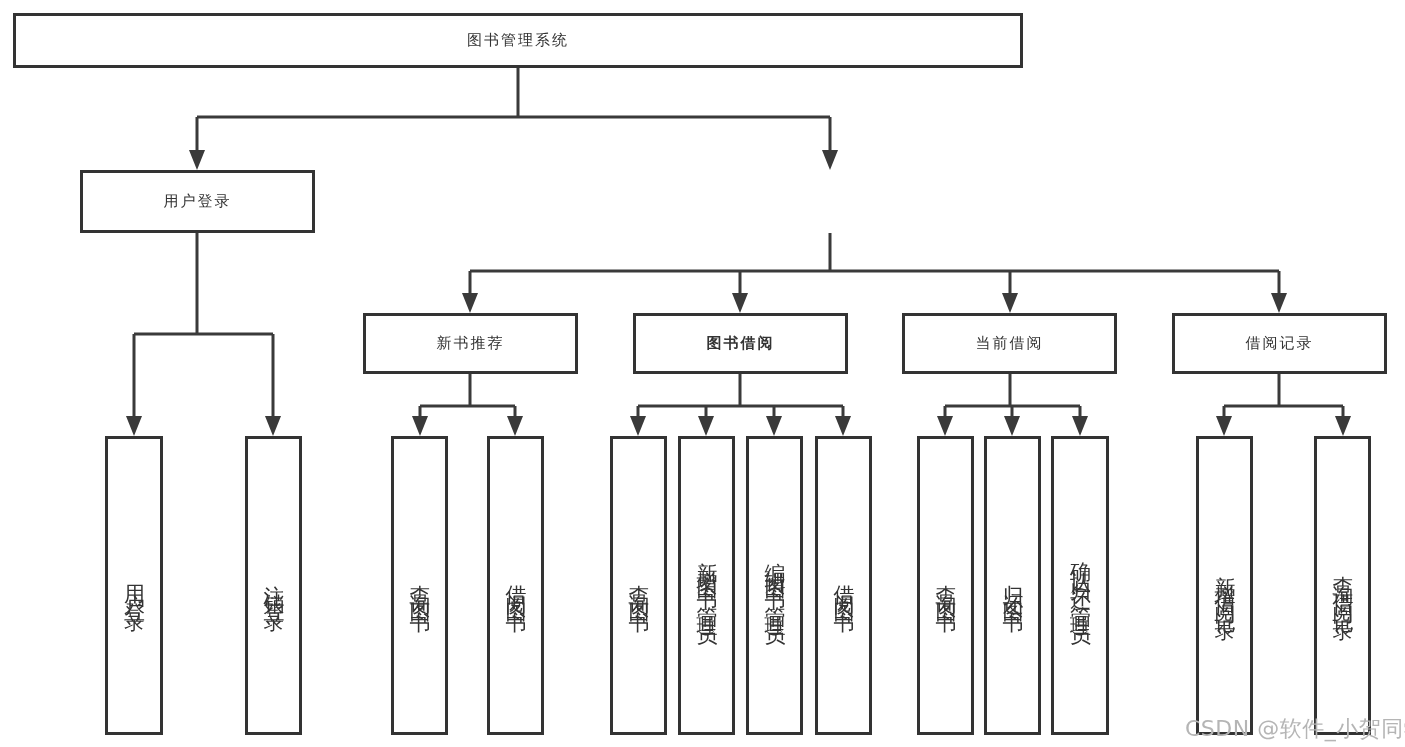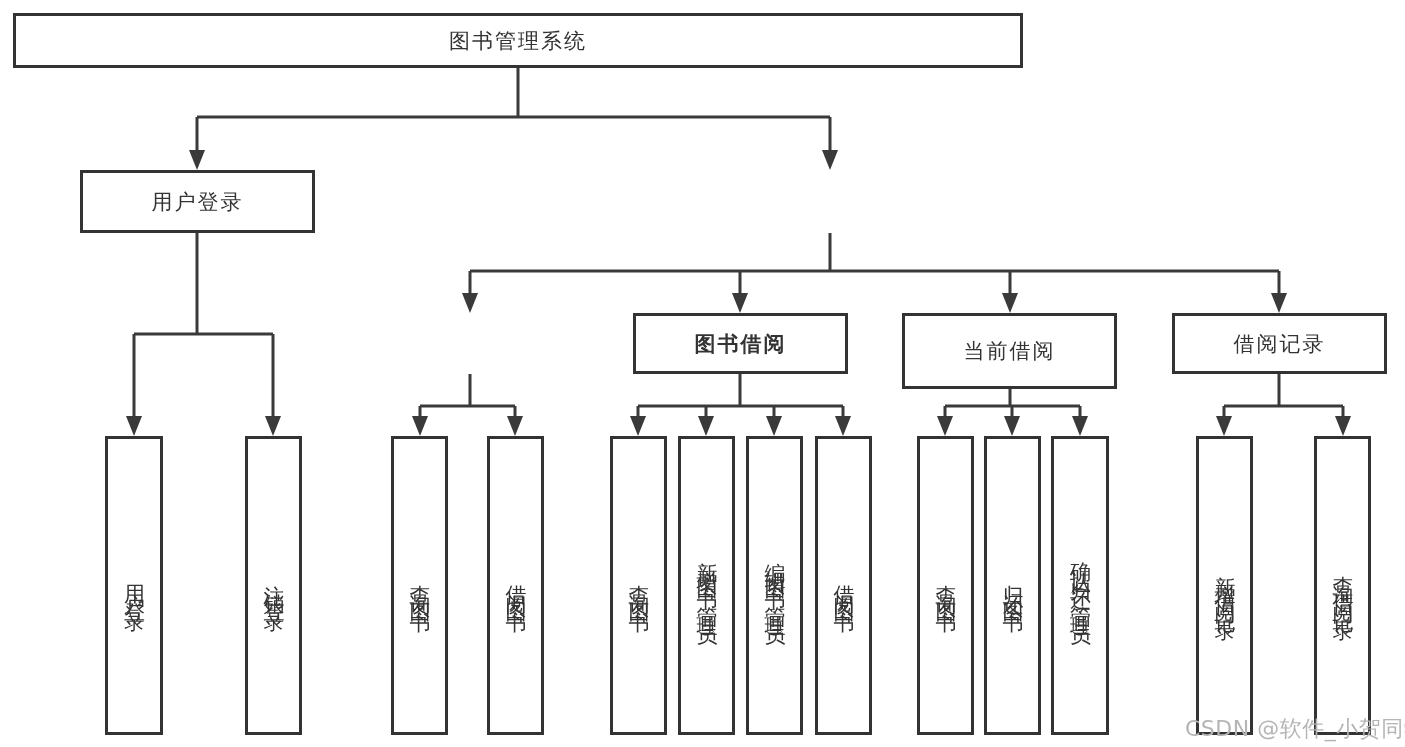--- a/index.html
+++ b/index.html
@@ -39,21 +39,21 @@
   .box {
     position: absolute;
     background: var(--box-fill);
     border: 3px solid var(--box-border);
     display: flex;
     align-items: center;
     justify-content: center;
     color: var(--text);
   }
   .h-box .label {
-    font-size: 21px;
+    font-size: 15px;
     letter-spacing: 2px;
     white-space: nowrap;
   }
   .v-box .v-text {
     writing-mode: vertical-rl;
     text-orientation: mixed;
     font-size: 21px;
     line-height: 1.2;
     letter-spacing: 9px;
     white-space: nowrap;
@@ -118,24 +118,27 @@
   </svg>
 
   <div class="box h-box" style="left:13px; top:13px; width:1010px; height:55px;">
     <span class="label">图书管理系统</span>
   </div>
 
   <div class="box h-box" style="left:80px; top:170px; width:235px; height:63px;">
     <span class="label">用户登录</span>
   </div>
 
+  <div class="box h-box" style="left:363px; top:313px; width:215px; height:61px;">
+    <span class="label">新书推荐</span>
+  </div>
   <div class="box h-box" style="left:633px; top:313px; width:215px; height:61px;font-weight:bold;">
     <span class="label">图书借阅</span>
   </div>
-  <div class="box h-box" style="left:902px; top:313px; width:215px; height:76px;">
+  <div class="box h-box" style="left:902px; top:313px; width:215px; height:61px;">
     <span class="label">当前借阅</span>
   </div>
   <div class="box h-box" style="left:1172px; top:313px; width:215px; height:61px;">
     <span class="label">借阅记录</span>
   </div>
 
   <div class="box v-box" style="left:105px; top:436px; width:58px; height:299px;">
     <span class="v-text">用户登录</span>
   </div>
   <div class="box v-box" style="left:245px; top:436px; width:57px; height:299px;">

